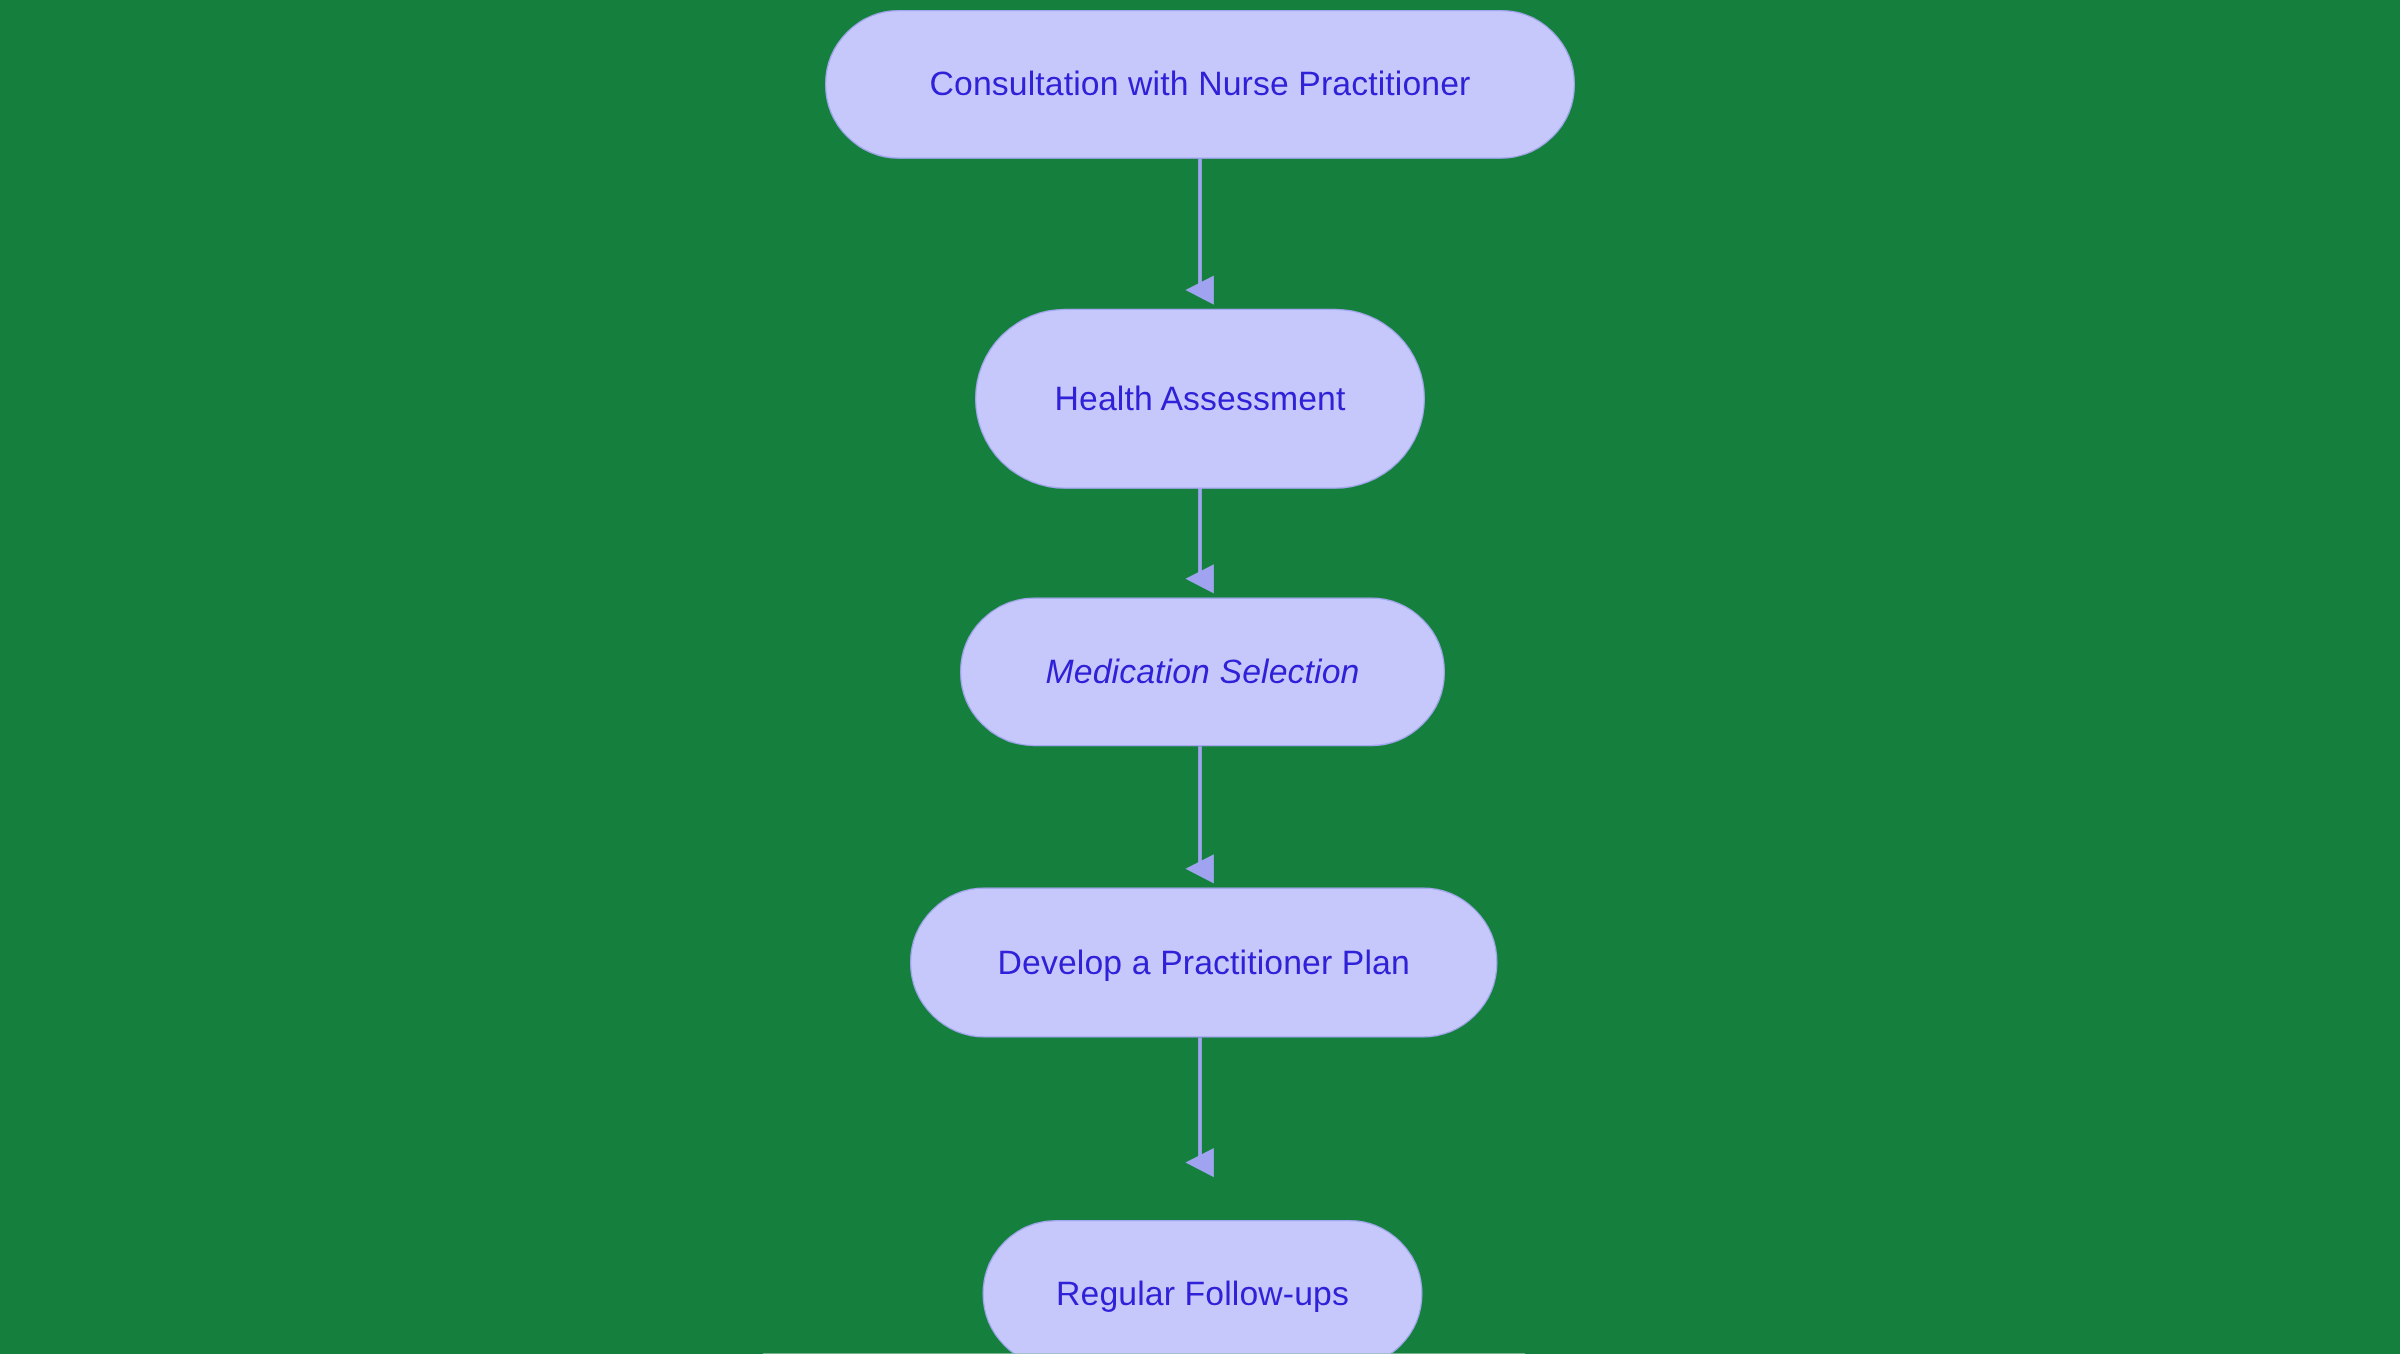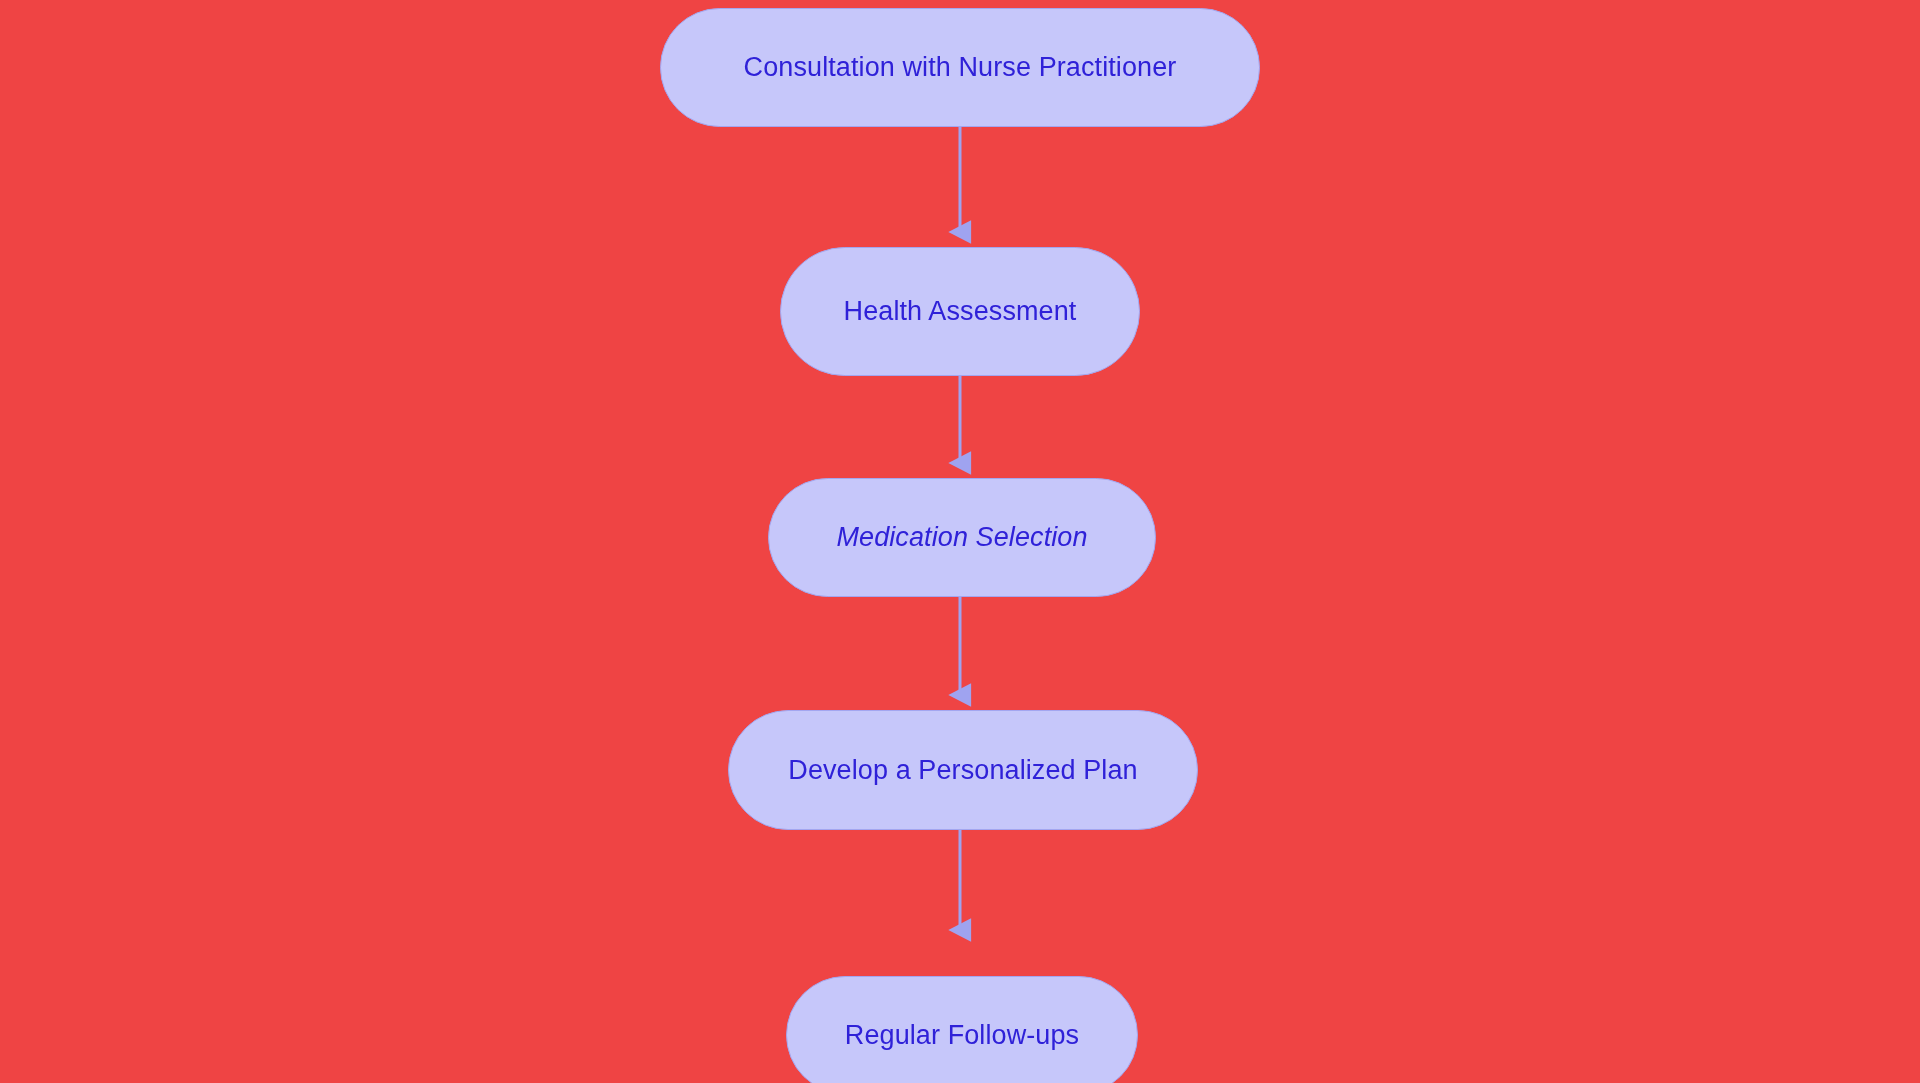--- a/index.html
+++ b/index.html
@@ -46,21 +46,21 @@
     font-weight: 400;
     line-height: 1;
     letter-spacing: 0.1px;
     color: #2f21d8;
     text-align: center;
   }
 </style>
 </head>
 <body>
 
-<div id="canvas" style="background: #ef4444;">
+<div id="canvas" style="background: #15803d;">
 
   <svg id="edges" viewBox="0 0 1920 1083" xmlns="http://www.w3.org/2000/svg">
     <defs>
       <marker id="arrowhead" markerWidth="9" markerHeight="9" refX="4.5" refY="4.5" orient="auto" markerUnits="strokeWidth">
         <path d="M 0.6 0.8 L 8.4 0.8 L 4.5 8.4 Z" fill="#9fa3f0"></path>
       </marker>
     </defs>
 
     <g>
       <line x1="960" y1="127" x2="960" y2="232" stroke="#9fa3f0" stroke-width="3" marker-end="url(#arrowhead)"></line>
@@ -73,29 +73,29 @@
     </g>
     <g>
       <line x1="960" y1="830" x2="960" y2="930" stroke="#9fa3f0" stroke-width="3" marker-end="url(#arrowhead)"></line>
     </g>
   </svg>
 
   <div class="node" id="node-0" style="left: 660px; top: 8px; width: 600px; height: 119px; background: rgb(198, 199, 250); border-color: rgb(163, 166, 240); color: rgb(47, 33, 216);">
     <span class="node-label">Consultation with Nurse Practitioner</span>
   </div>
 
-  <div class="node" id="node-1" style="left: 780px; top: 247px; width: 360px; height: 129px; background: rgb(198, 199, 250); border-color: rgb(163, 166, 240); color: rgb(47, 33, 216);">
+  <div class="node" id="node-1" style="left: 780px; top: 247px; width: 360px; height: 144px; background: rgb(198, 199, 250); border-color: rgb(163, 166, 240); color: rgb(47, 33, 216);">
     <span class="node-label">Health Assessment</span>
   </div>
 
   <div class="node" id="node-2" style="left: 768px; top: 478px; width: 388px; height: 119px; background: rgb(198, 199, 250); border-color: rgb(163, 166, 240); color: rgb(47, 33, 216); font-style: italic;">
     <span class="node-label">Medication Selection</span>
   </div>
 
   <div class="node" id="node-3" style="left: 728px; top: 710px; width: 470px; height: 120px; background: rgb(198, 199, 250); border-color: rgb(163, 166, 240); color: rgb(47, 33, 216);">
-    <span class="node-label">Develop a Personalized Plan</span>
+    <span class="node-label">Develop a Practitioner Plan</span>
   </div>
 
   <div class="node" id="node-4" style="left: 786px; top: 945px; width: 352px; height: 118px; background: rgb(198, 199, 250); border-color: rgb(163, 166, 240); color: rgb(47, 33, 216); margin-top: 31px;">
     <span class="node-label">Regular Follow-ups</span>
   </div>
 
 </div>
 
 </body></html>

